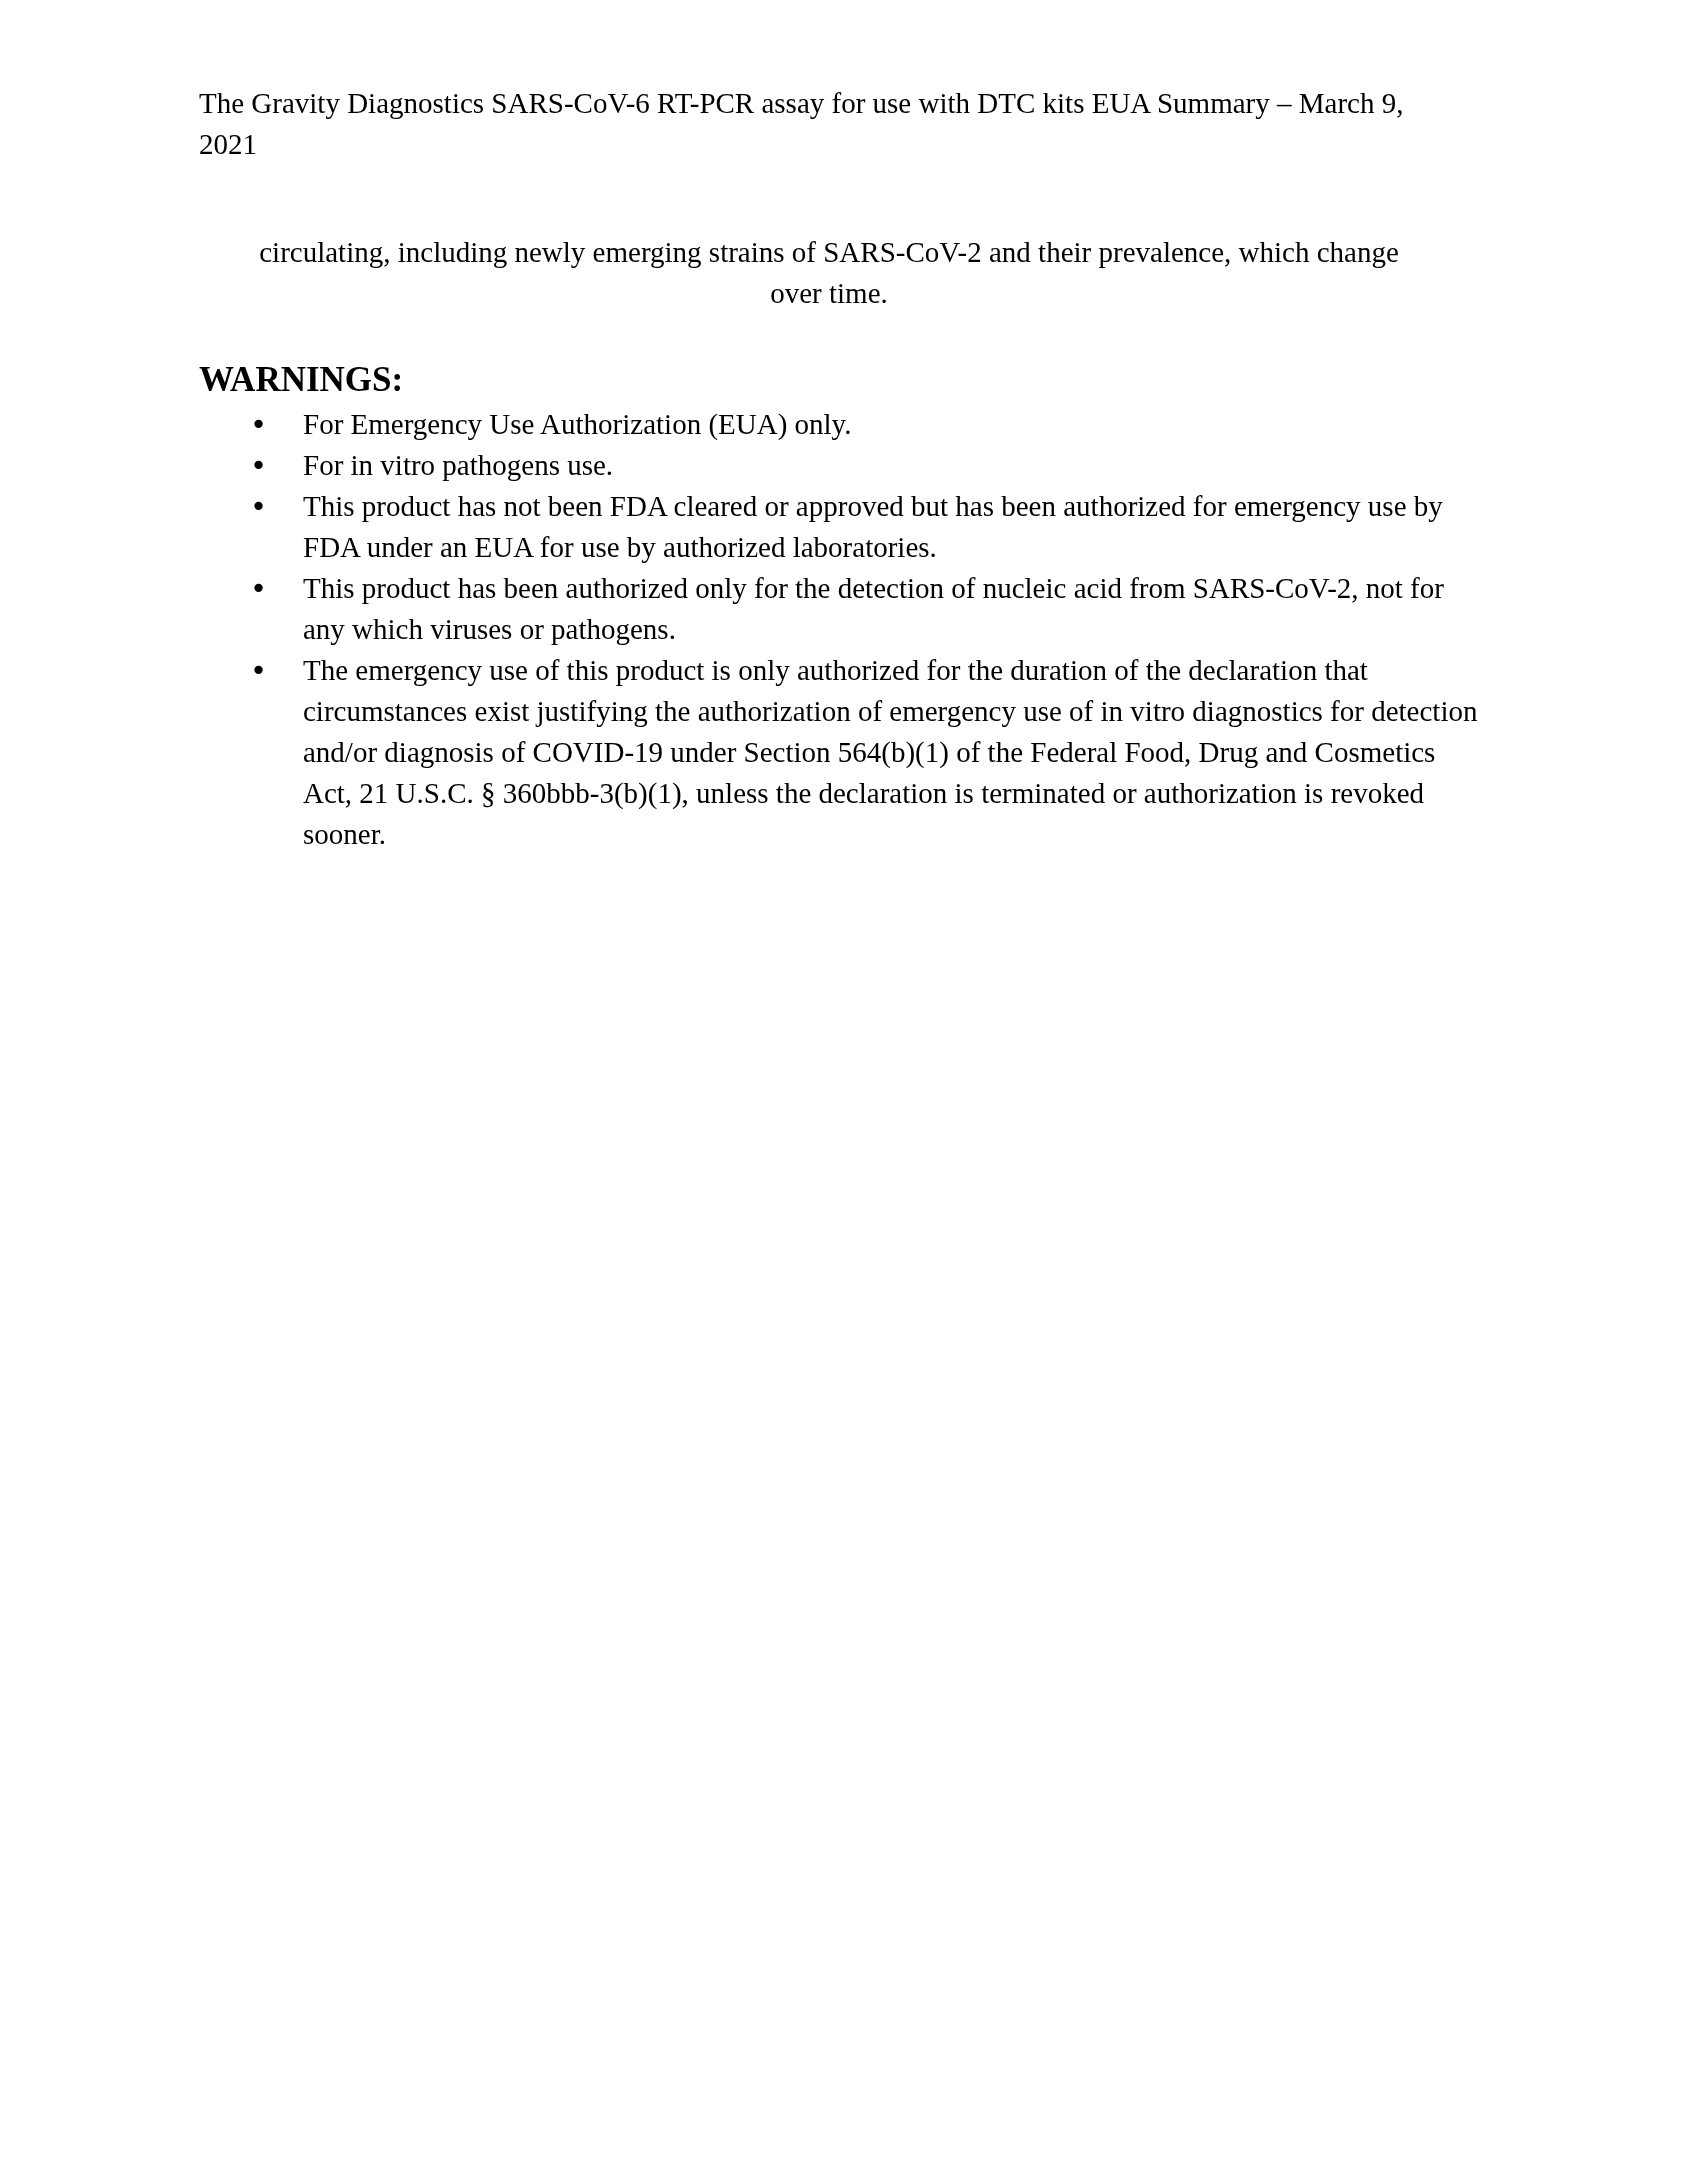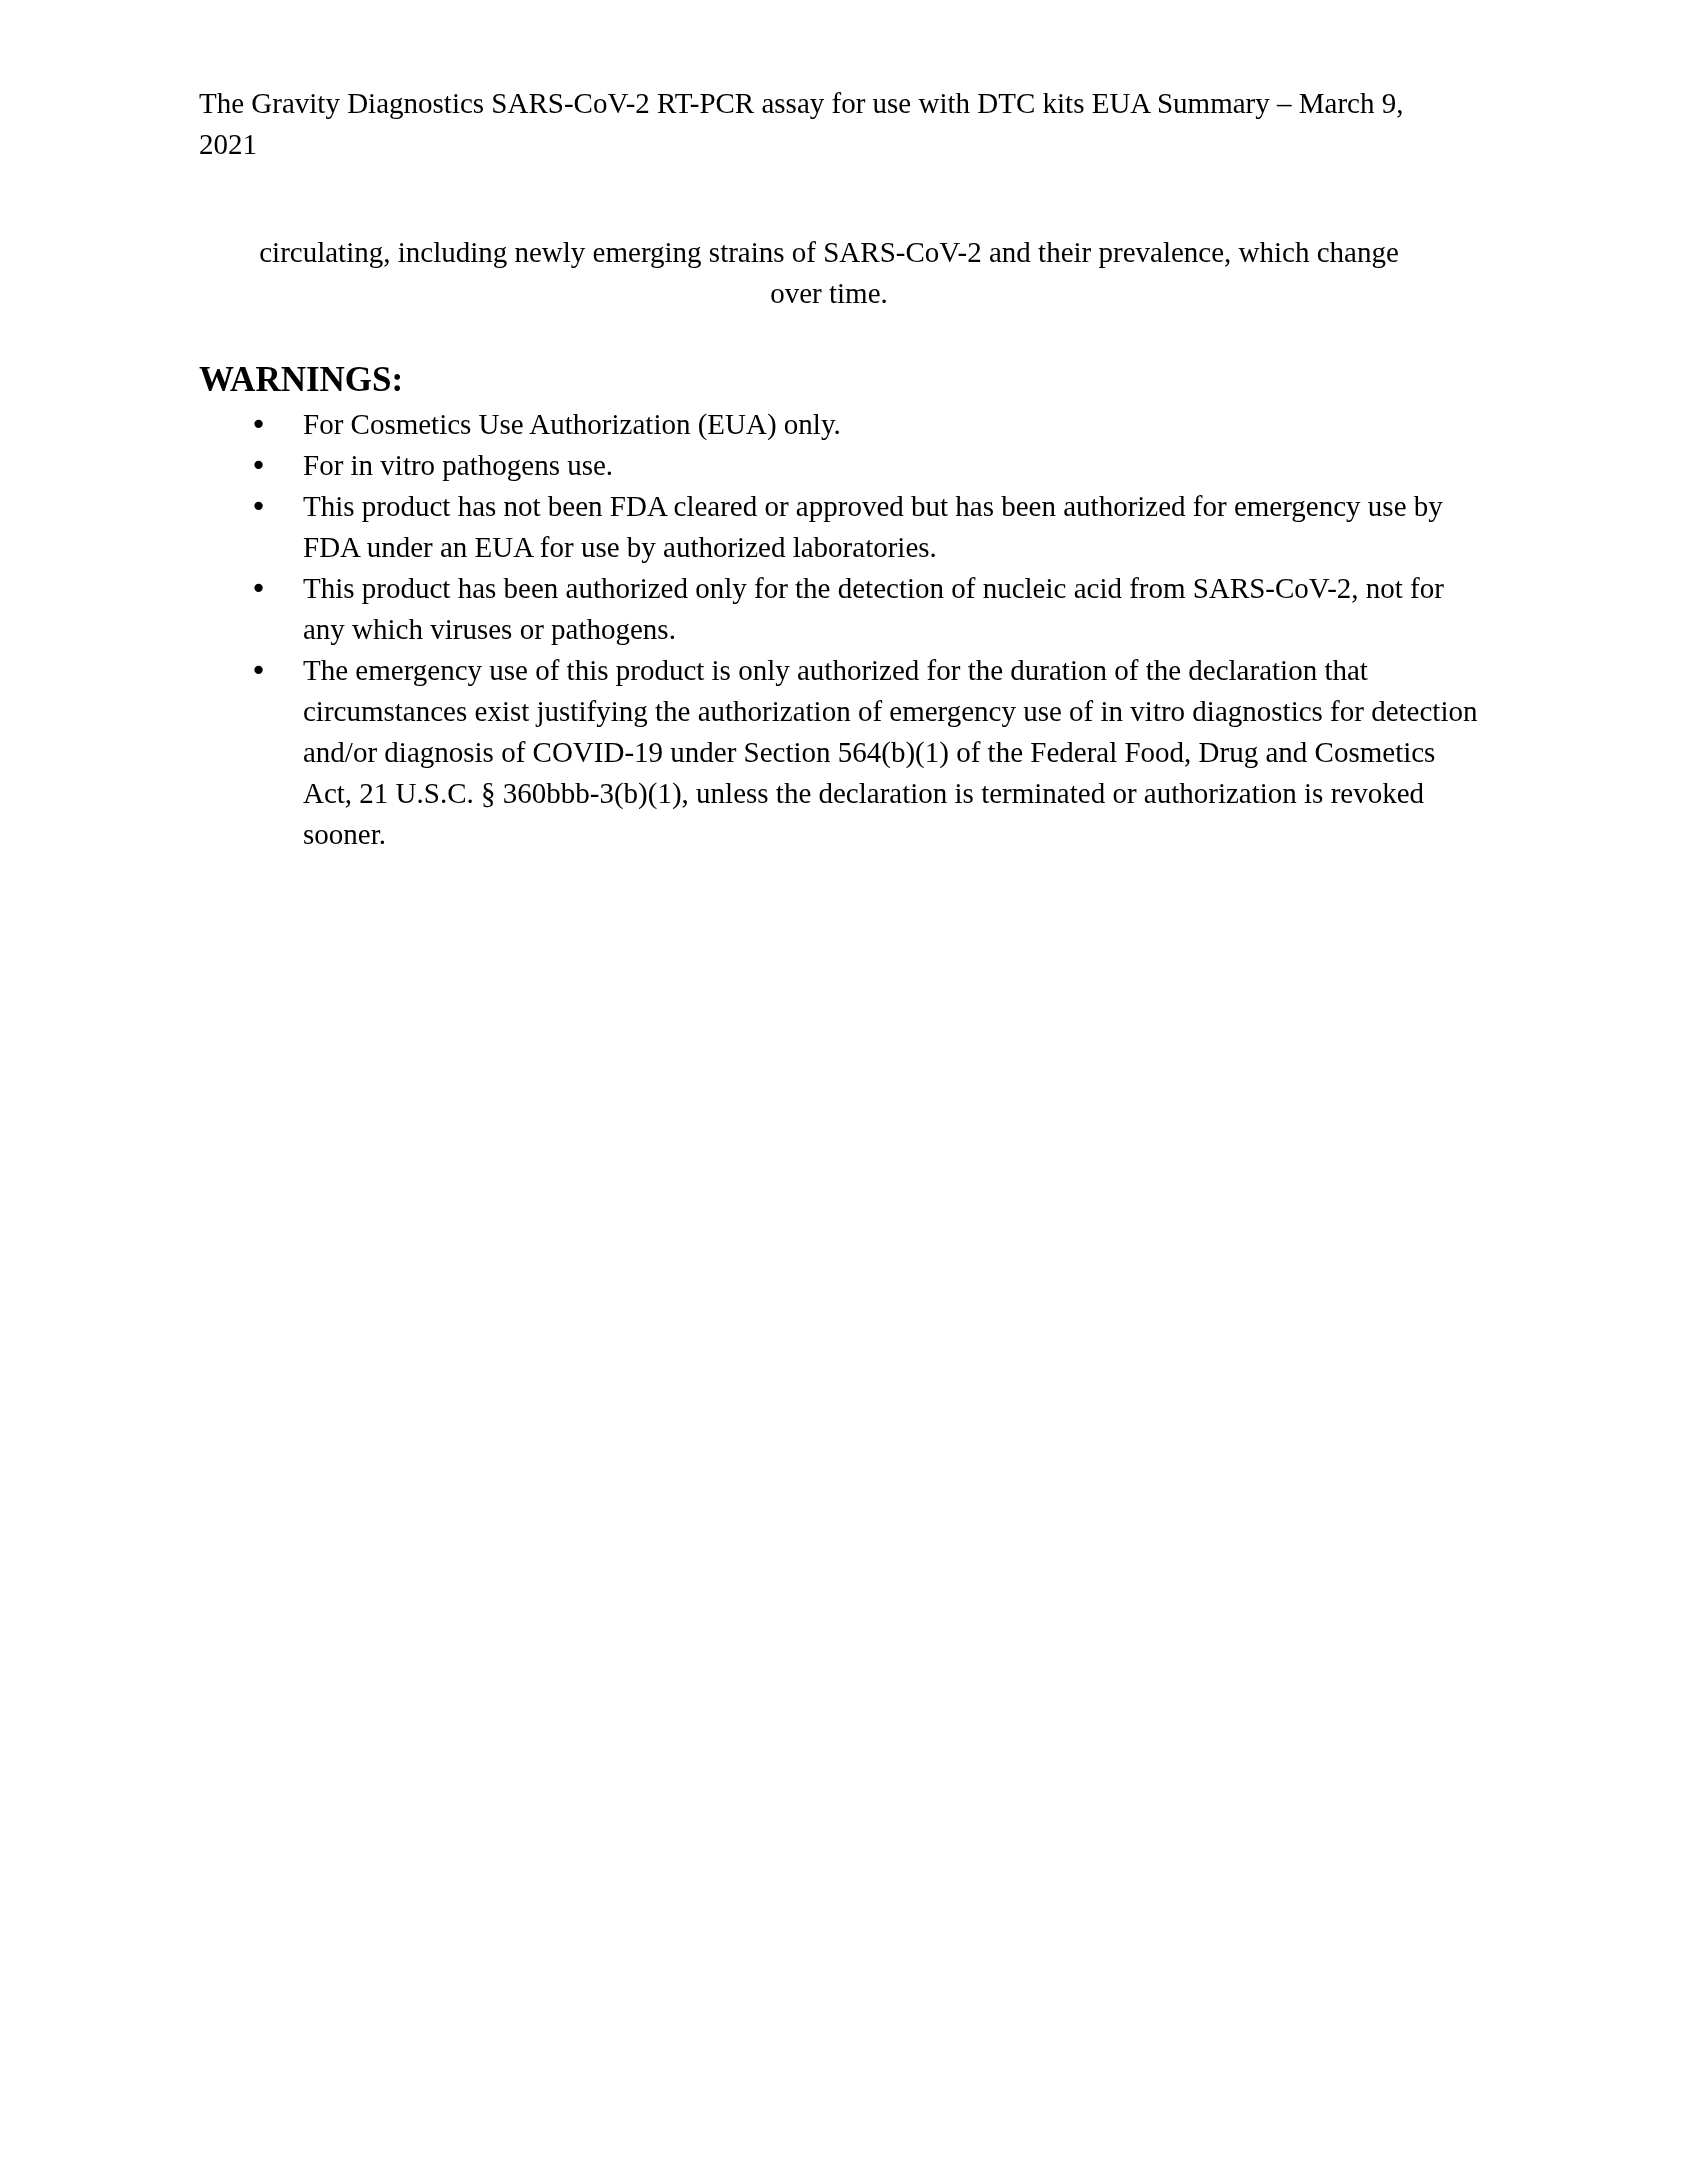--- a/index.html
+++ b/index.html
@@ -86,34 +86,34 @@
   ul.warning-list > li .li-text {
     display: block;
   }
 </style>
 </head>
 <body>
 
 <div class="page">
 
   <div class="doc-header">
-    <span>The Gravity Diagnostics SARS-CoV-2 RT-PCR assay for use with DTC kits EUA Summary –</span>
+    <span>The Gravity Diagnostics SARS-CoV-6 RT-PCR assay for use with DTC kits EUA Summary –</span>
     <span>March 9, 2021</span>
   </div>
 
   <div class="content">
 
     <p class="body-paragraph">circulating, including newly emerging strains of SARS-CoV-2 and their prevalence, which change over time.</p>
 
     <div class="section-heading">WARNINGS:</div>
 
     <ul class="warning-list">
       <li>
         <span class="bullet-glyph">•</span>
-        <span class="li-text">For Cosmetics Use Authorization (EUA) only.</span>
+        <span class="li-text">For Emergency Use Authorization (EUA) only.</span>
       </li>
       <li>
         <span class="bullet-glyph">•</span>
         <span class="li-text">For in vitro pathogens use.</span>
       </li>
       <li>
         <span class="bullet-glyph">•</span>
         <span class="li-text">This product has not been FDA cleared or approved but has been authorized for emergency use by FDA under an EUA for use by authorized laboratories.</span>
       </li>
       <li>

